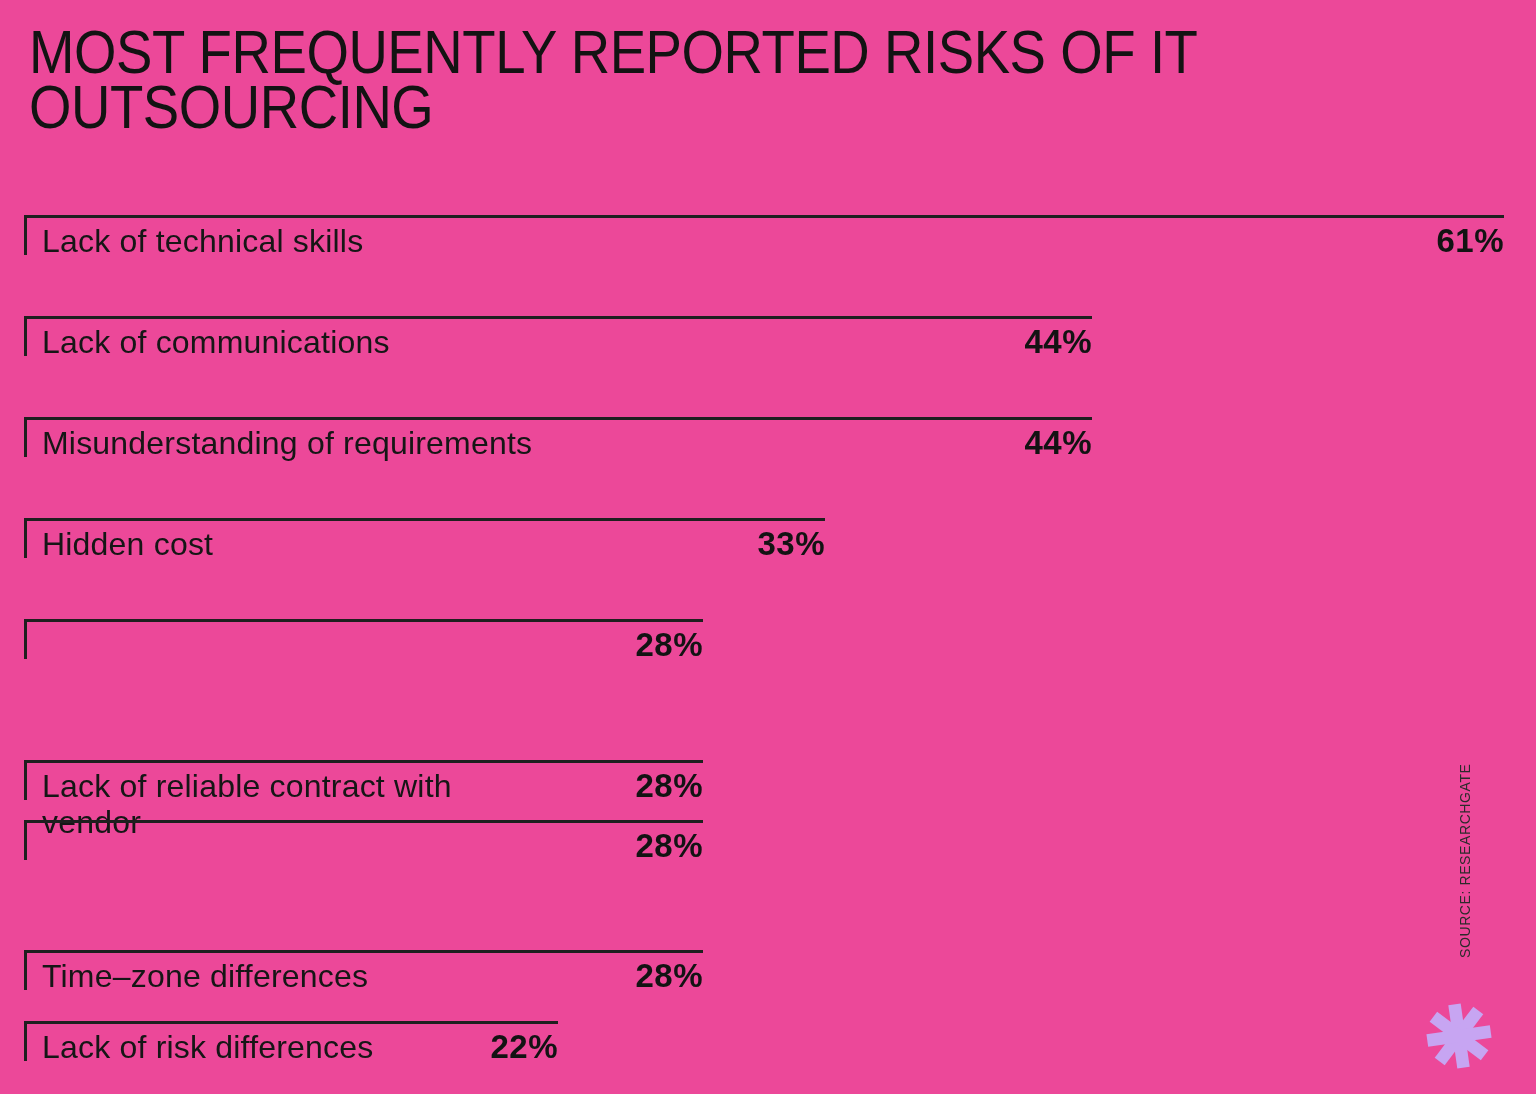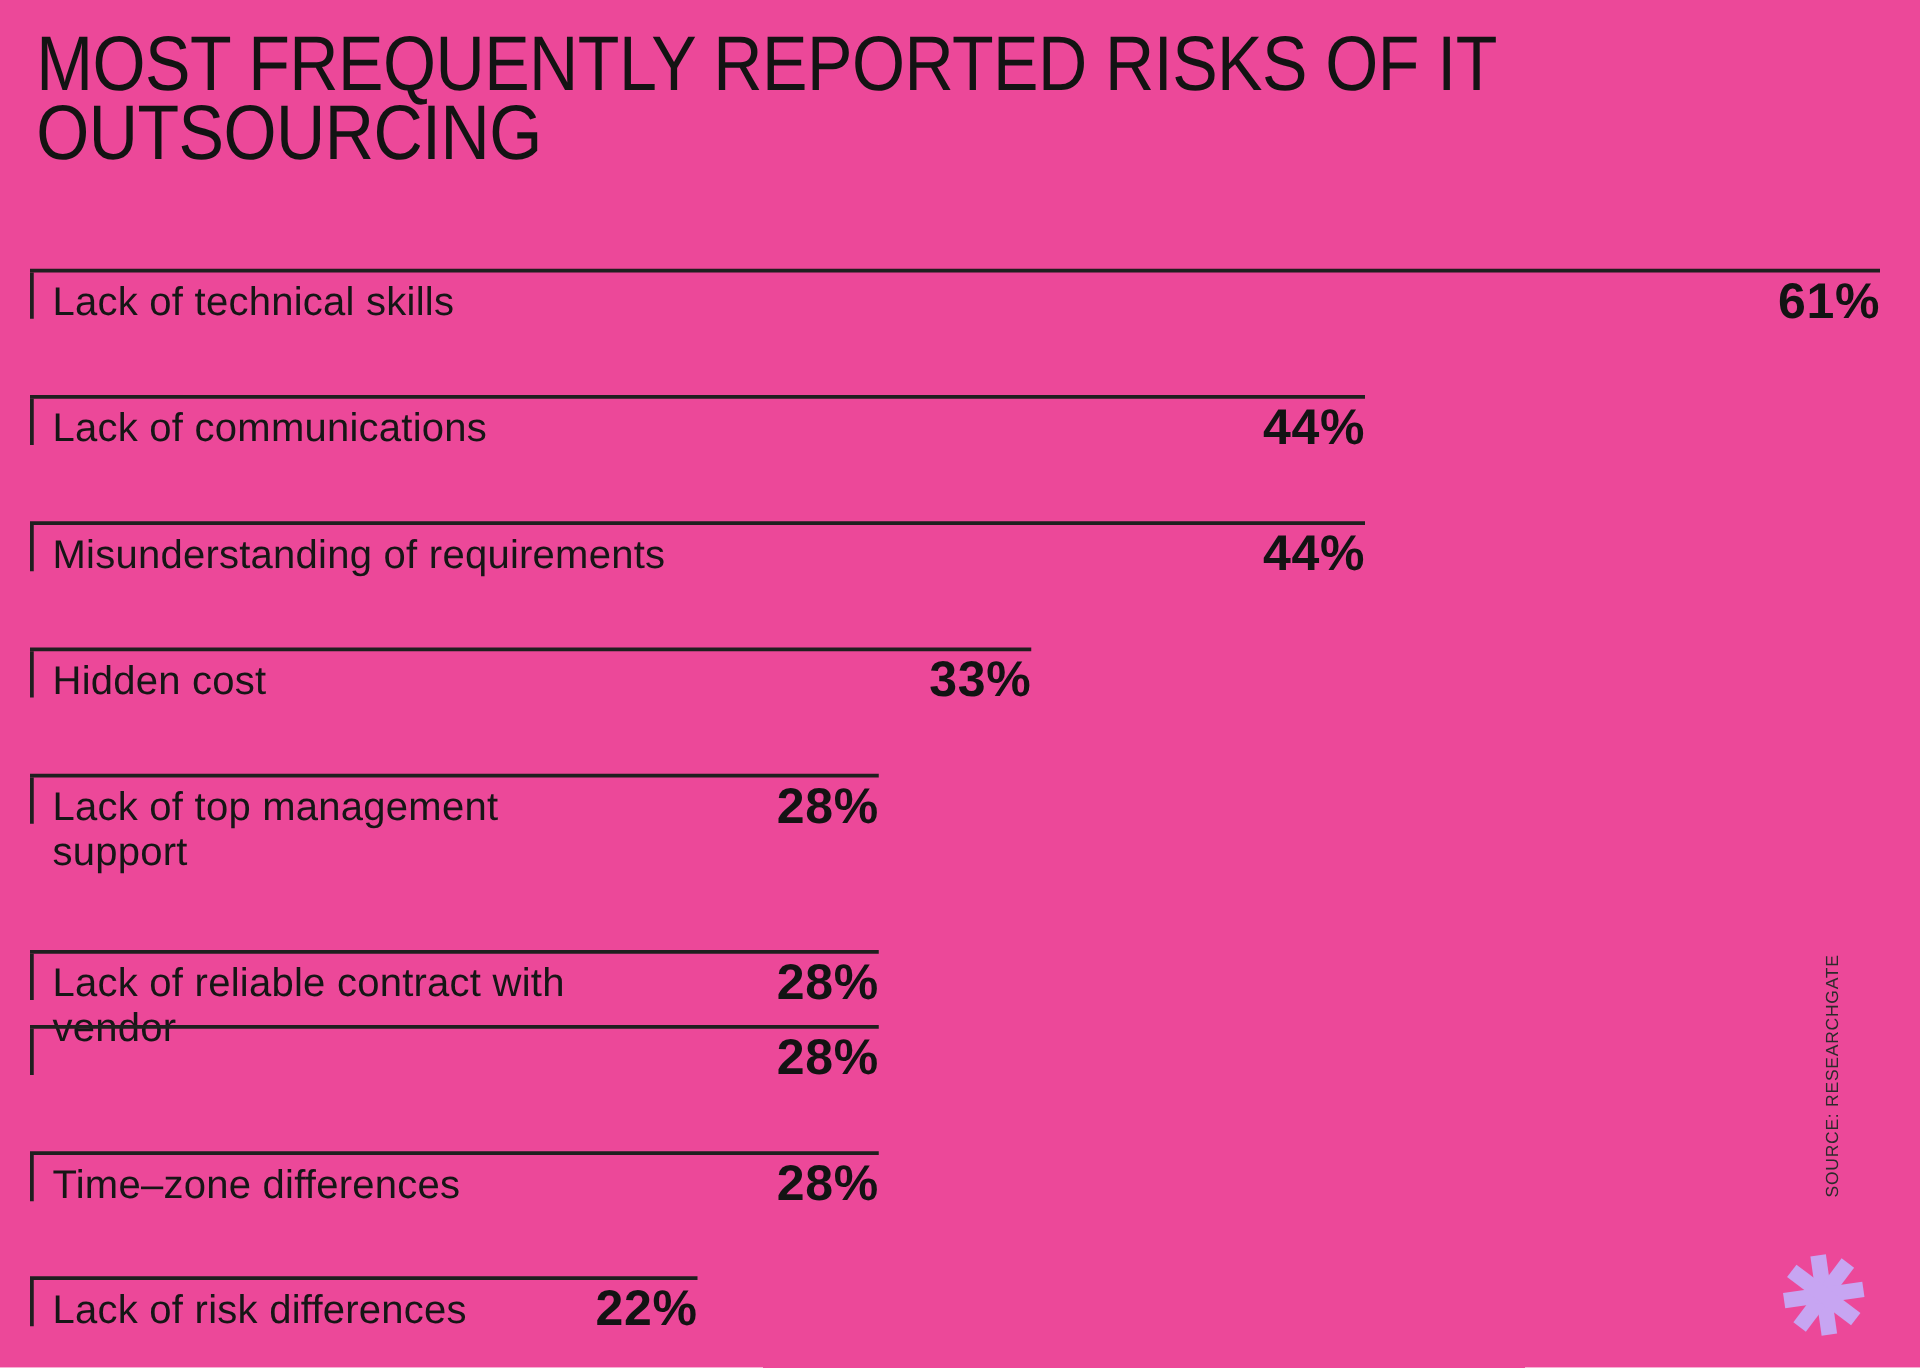--- a/index.html
+++ b/index.html
@@ -72,21 +72,21 @@
     color: #161616;
     letter-spacing: 0.2px;
   }
   .bar-row.narrow .bar-label {
     max-width: 440px;
   }
   .bar-pct {
     position: absolute;
     right: 0;
     top: 6px;
-    font-size: 40px;
+    font-size: 33px;
     line-height: 34px;
     font-weight: 700;
     letter-spacing: 0.5px;
     color: #131313;
     white-space: nowrap;
   }
   .source {
     position: absolute;
     left: 1457px;
     top: 958px;
@@ -126,31 +126,30 @@
     </div>
     <div class="bar-row" style="width: 1068px;">
       <span class="bar-label">Misunderstanding of requirements</span>
       <span class="bar-pct">44%</span>
     </div>
     <div class="bar-row" style="width: 801px;">
       <span class="bar-label">Hidden cost</span>
       <span class="bar-pct">33%</span>
     </div>
     <div class="bar-row narrow" style="width: 679px;">
-      <span class="bar-label">Lack of top management support</span>
       <span class="bar-pct">28%</span>
     </div>
     <div class="bar-row narrow" style="width: 679px;">
       <span class="bar-label">Lack of reliable contract with vendor</span>
       <span class="bar-pct">28%</span>
     </div>
     <div class="bar-row" style="width: 679px;">
       <span class="bar-pct">28%</span>
     </div>
-    <div class="bar-row" style="width: 679px;">
+    <div class="bar-row" style="width: 679px; margin-top: 29px;">
       <span class="bar-label">Time–zone differences</span>
       <span class="bar-pct">28%</span>
     </div>
     <div class="bar-row" style="width: 534px;">
       <span class="bar-label">Lack of risk differences</span>
       <span class="bar-pct">22%</span>
     </div>
   </div>
 
   <div class="source">SOURCE: RESEARCHGATE</div>

